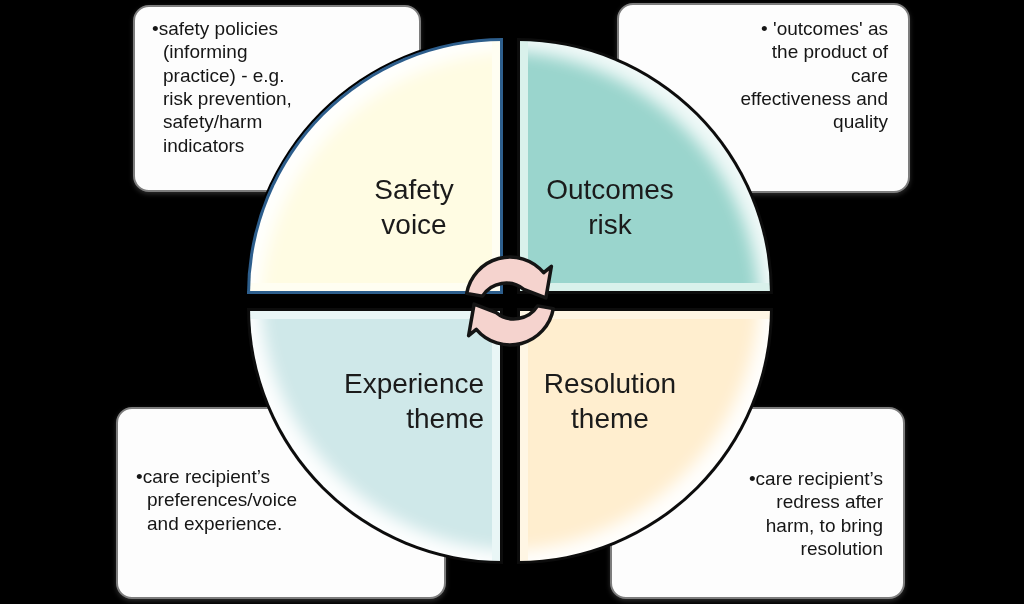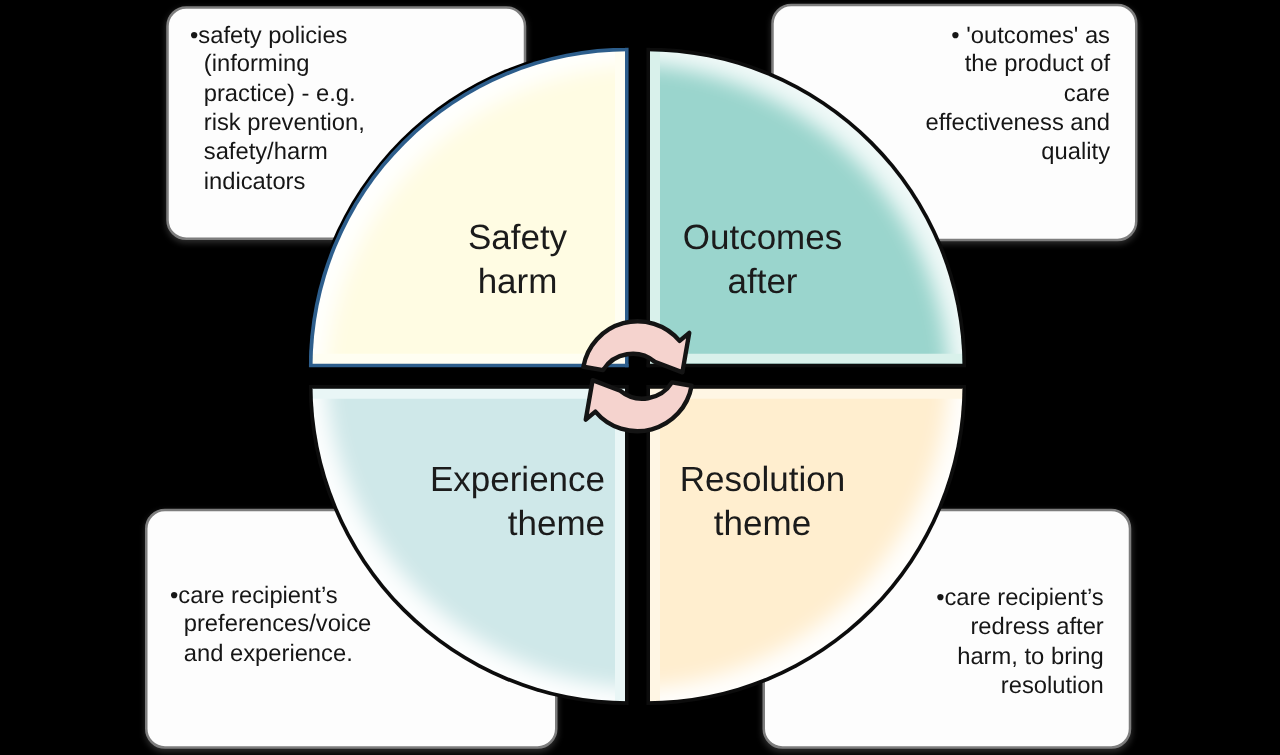--- a/index.html
+++ b/index.html
@@ -97,23 +97,23 @@
 resolution</div>
   </div>
 
   <div class="circle">
     <div class="quad" id="q-safety"></div>
     <div class="quad" id="q-outcomes"></div>
     <div class="quad" id="q-experience"></div>
     <div class="quad" id="q-resolution"></div>
 
     <div class="qlabel" id="lbl-safety">Safety
-harm</div>
+voice</div>
     <div class="qlabel" id="lbl-outcomes">Outcomes
-after</div>
+risk</div>
     <div class="qlabel" id="lbl-experience">Experience
 theme</div>
     <div class="qlabel" id="lbl-resolution">Resolution
 theme</div>
 
     <svg class="arrows" viewBox="0 0 120 120">
       <g fill="#F5D3CE" stroke="#141414" stroke-width="3.5" stroke-linejoin="round">
         <path d="M 16.7 52.4
                  A 44 44 0 0 1 93.7 31.7
                  L 101.4 25.3

